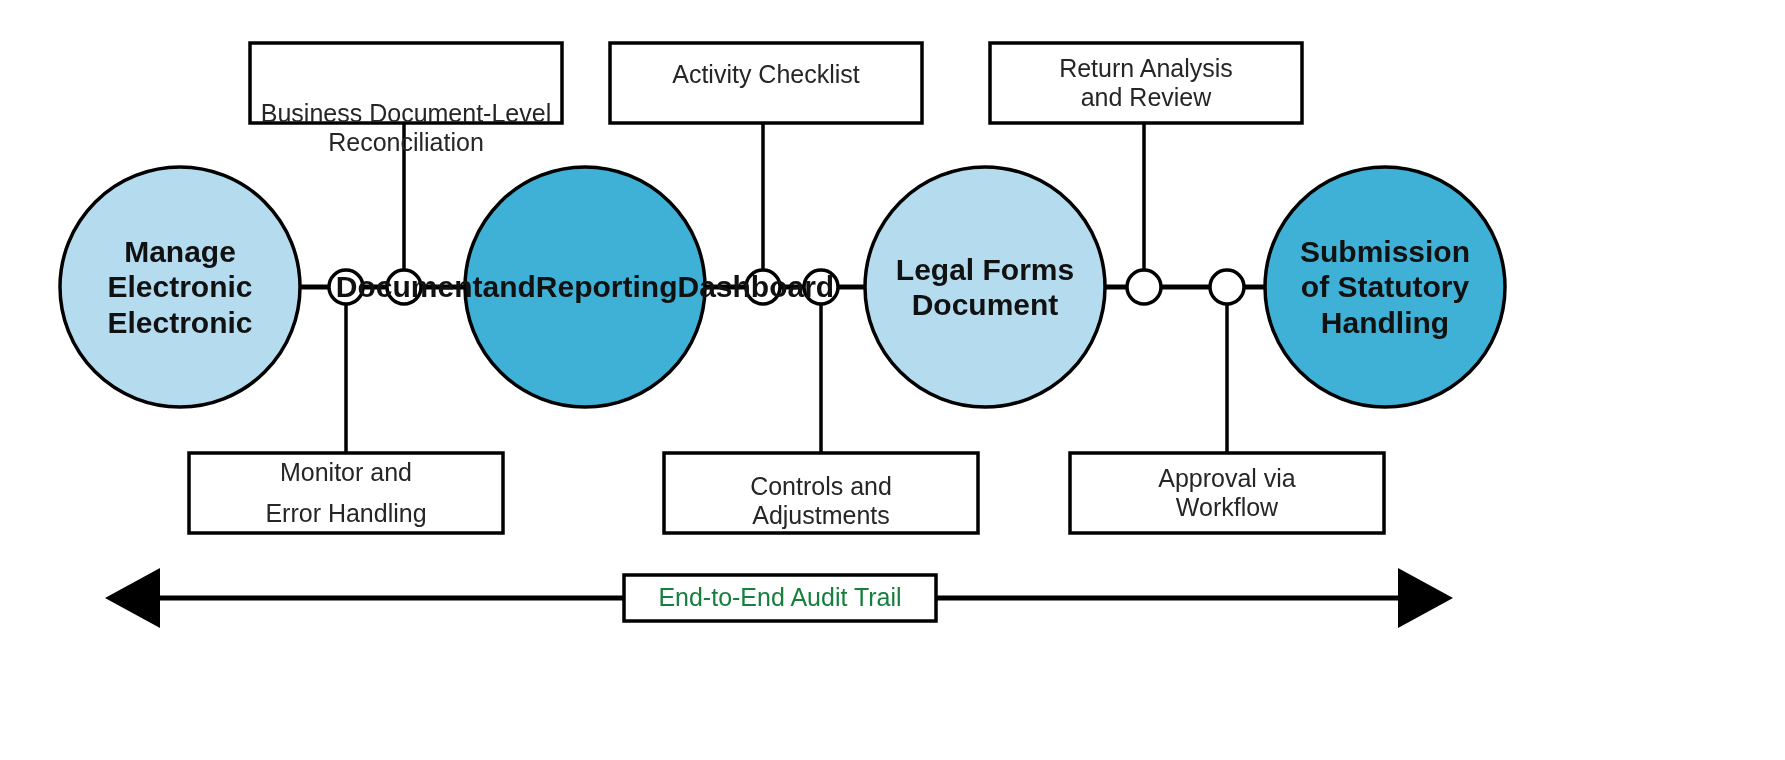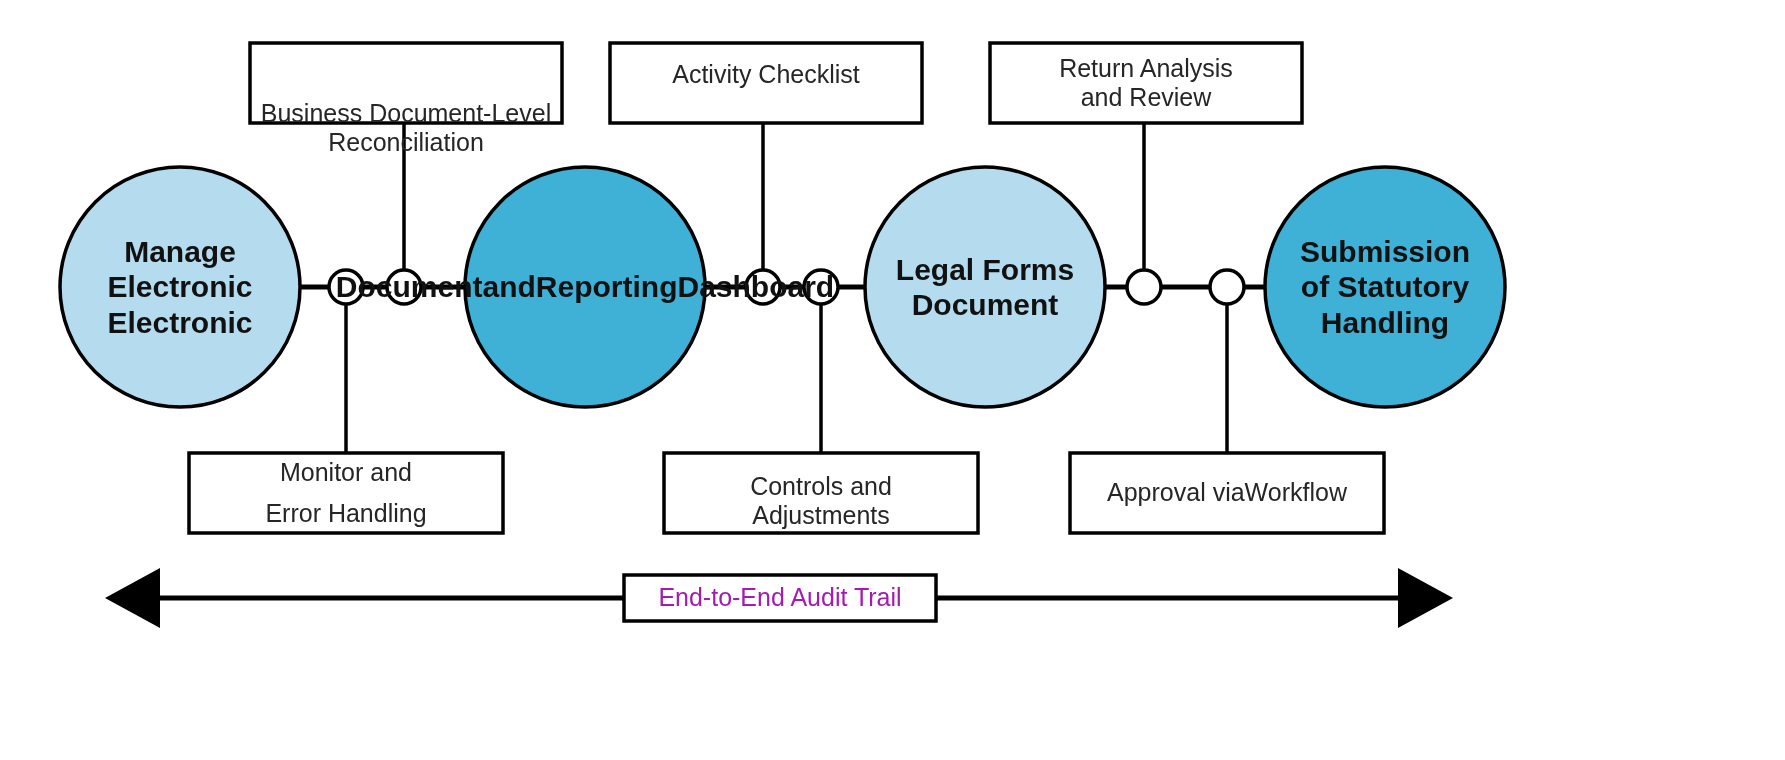--- a/index.html
+++ b/index.html
@@ -10,21 +10,21 @@
   .lbl{
     position:absolute;
     display:flex;align-items:center;justify-content:center;
     text-align:center;
     color:#1a1a1a;
     line-height:1.18;
     pointer-events:none;
   }
   .circle-label{font-weight:bold;font-size:30px;color:#111111;}
   .box-label{font-size:25px;color:#262626;}
-  .audit-label{font-size:25px;color:#a21caf;}
+  .audit-label{font-size:25px;color:#15803d;}
 </style>
 </head>
 <body>
 
 <div id="stage">
 
   <svg class="layer" viewBox="0 0 1785 760">
     <defs>
       <marker id="arrL" markerWidth="14" markerHeight="14" refX="11" refY="7" orient="auto" markerUnits="strokeWidth">
         <path d="M11,1 L11,13 L0,7 Z" fill="#000"></path>
@@ -134,20 +134,20 @@
   <div class="lbl box-label" style="left:189px;top:453px;width:314px;height:80px;flex-direction:column;gap:12px;">
     <span>Monitor and</span>
     <span>Error Handling</span>
   </div>
 
   <div class="lbl box-label" style="left:664px;top:453px;width:314px;height:96px;flex-direction:column;">
     <span>Controls and</span>
     <span>Adjustments</span>
   </div>
 
-  <div class="lbl box-label" style="left:1070px;top:453px;width:314px;height:80px;flex-direction:row;">
+  <div class="lbl box-label" style="left:1070px;top:453px;width:314px;height:80px;flex-direction:column;">
     <span>Approval via</span>
     <span>Workflow</span>
   </div>
 
   <div class="lbl audit-label" style="left:624px;top:575px;width:312px;height:46px;">End-to-End Audit Trail</div>
 
 </div>
 
 </body></html>

